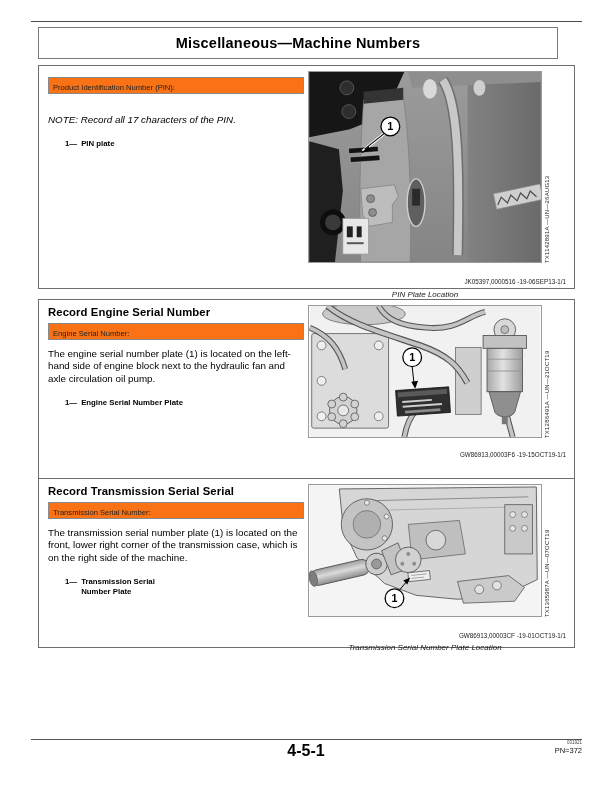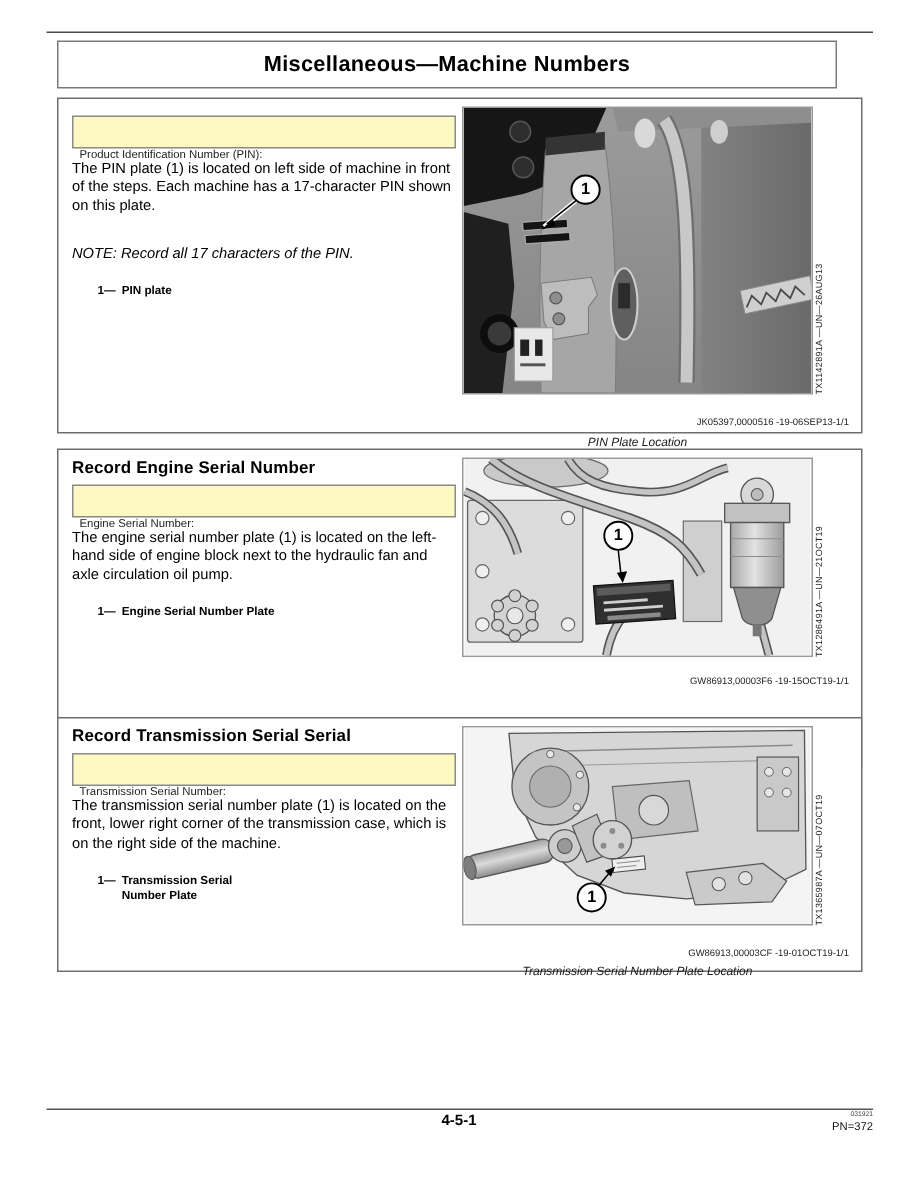--- a/index.html
+++ b/index.html
@@ -11,59 +11,58 @@
   .header-box{position:absolute;left:38px;top:27px;width:518px;height:30px;border:1px solid #7a7a7a;
     display:flex;align-items:center;justify-content:center;}
   .header-title{font-size:14.5px;font-weight:bold;letter-spacing:.2px;}
   .section{position:absolute;left:38px;width:537px;border:1px solid #6e6e6e;background:#fff;box-sizing:border-box;}
   #sec1{top:65px;height:224px;}
   #sec2{top:299px;height:213px;text-decoration:underline;}
   #sec3{top:478px;height:170px;}
   .leftcol{position:absolute;left:9px;top:6px;width:256px;}
   .sec-title{font-size:11.3px;font-weight:bold;letter-spacing:.1px;}
   .field-box{margin-top:5px;border:1px solid #8a8a8a;height:17px;box-sizing:border-box;
-    font-size:7.6px;color:#222;padding:20px 0 0 4px;background:#fef9c3;}
+    font-size:7.6px;color:#222;padding:5px 0 0 4px;background:#f97316;}
   .body-text{margin-top:8px;font-size:9.8px;line-height:12.4px;width:256px;}
   .note-text{margin-top:20px;font-size:9.8px;font-style:italic;line-height:12px;}
   .legend{margin-top:13px;margin-left:17px;display:flex;font-size:7.8px;font-weight:bold;line-height:9.5px;}
   .legend-num{flex:0 0 auto;margin-right:4px;}
   .w-narrow{max-width:86px;}
   .figure{position:absolute;left:269px;top:5px;border:1px solid #9a9a9a;box-sizing:border-box;}
   .fig1{width:234px;height:192px;}
   .fig2,.fig3{width:234px;height:133px;}
   .side-code{position:absolute;left:505px;top:5px;writing-mode:vertical-rl;transform:rotate(180deg);
     font-size:6px;color:#222;letter-spacing:.2px;}
   .sc1{height:192px;} .sc2,.sc3{height:133px;}
   .fig-caption{position:absolute;left:269px;width:234px;text-align:center;font-size:8px;font-style:italic;color:#1a1a1a;margin-top:23px;}
   .cap1{top:201px;} .cap2{top:140px;} .cap3{top:141px;}
   .ref-code{position:absolute;right:8px;font-size:6.3px;color:#222;}
   .rc1{top:212px;} .rc2{top:151px;} .rc3{top:153px;}
   .footer-rule{position:absolute;left:31px;top:739px;width:551px;border-top:1px solid #555;}
-  .footer-page{position:absolute;left:0;top:742px;width:612px;text-align:center;font-size:10px;font-weight:bold;}
+  .footer-page{position:absolute;left:0;top:742px;width:612px;text-align:center;font-size:16px;font-weight:bold;}
   .print-code{position:absolute;right:30px;top:740px;font-size:4.5px;color:#444;}
   .pn-code{position:absolute;right:30px;top:746px;font-size:7.5px;color:#111;}
   svg{display:block;}
 </style>
 </head>
 <body>
 
 <div class="page">
 
   <div class="top-rule"></div>
 
   <div class="header-box">
     <span class="header-title">Miscellaneous—Machine Numbers</span>
   </div>
 
   <div class="section" id="sec1">
     <div class="leftcol">
       <div class="field-box">
         <span>Product Identification Number (PIN):</span>
       </div>
-      <div class="body-text">The PIN plate (1) is located on left side of machine in front of the steps. Each machine has a 17-character PIN shown on this plate.</div>
       <div class="note-text">NOTE: Record all 17 characters of the PIN.</div>
       <div class="legend">
         <span class="legend-num">1—</span>
         <span class="legend-label">PIN plate</span>
       </div>
     </div>
 
     <div class="figure fig1">
       <svg viewBox="0 0 234 192" width="232" height="190">
         <defs>

